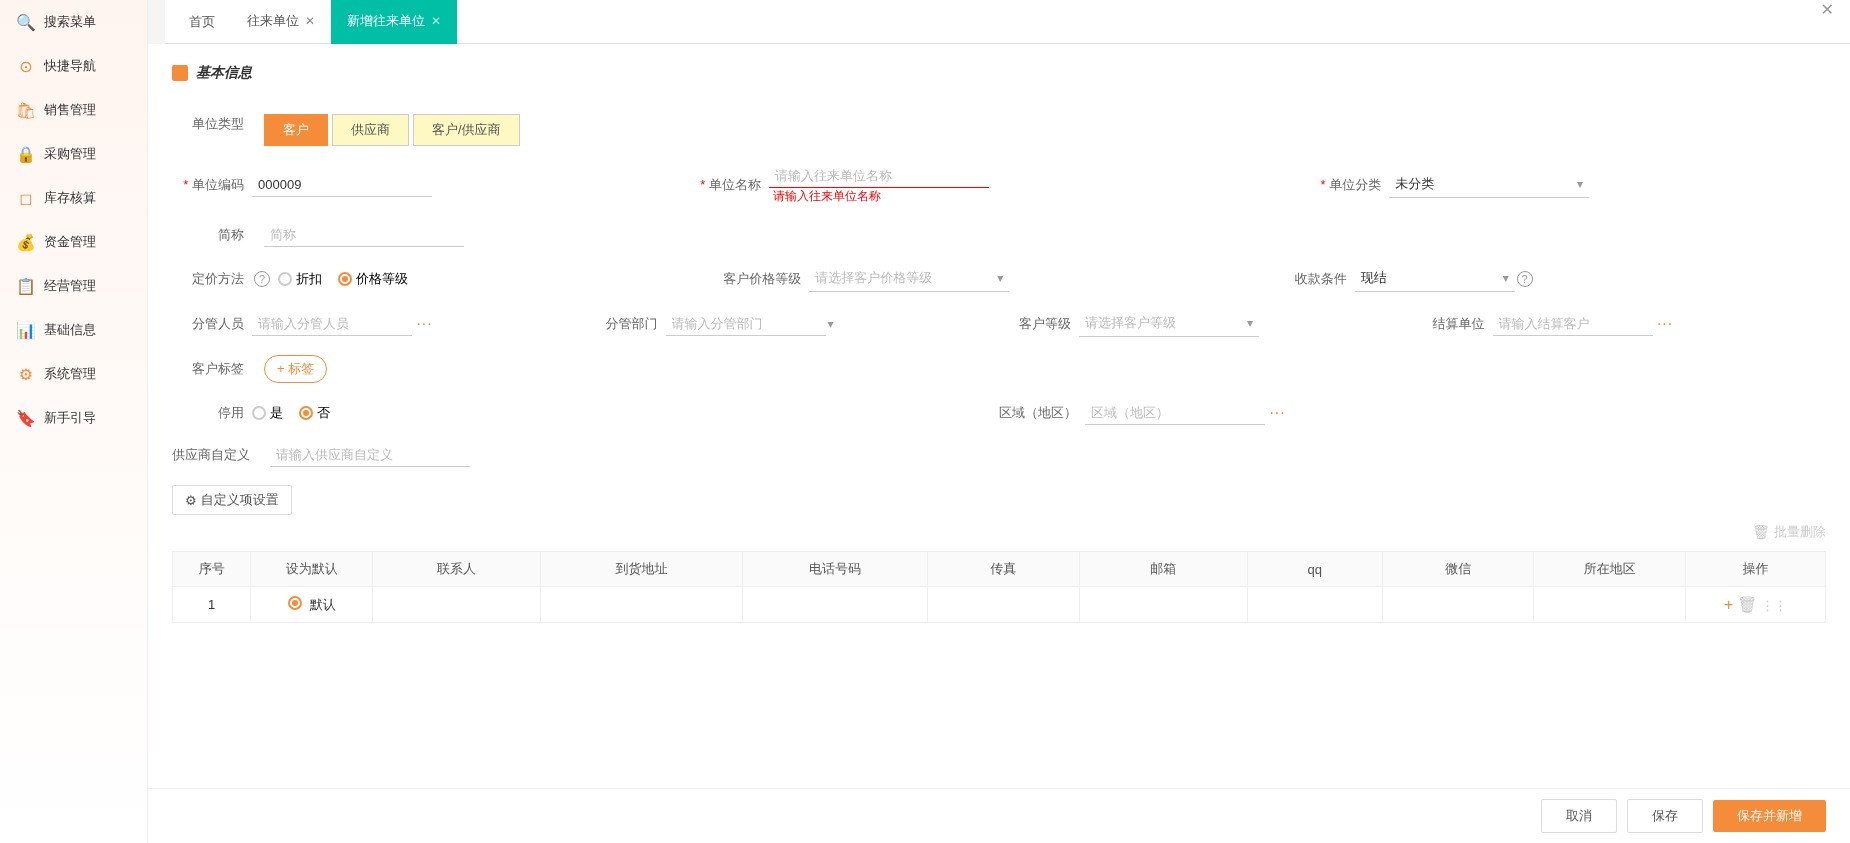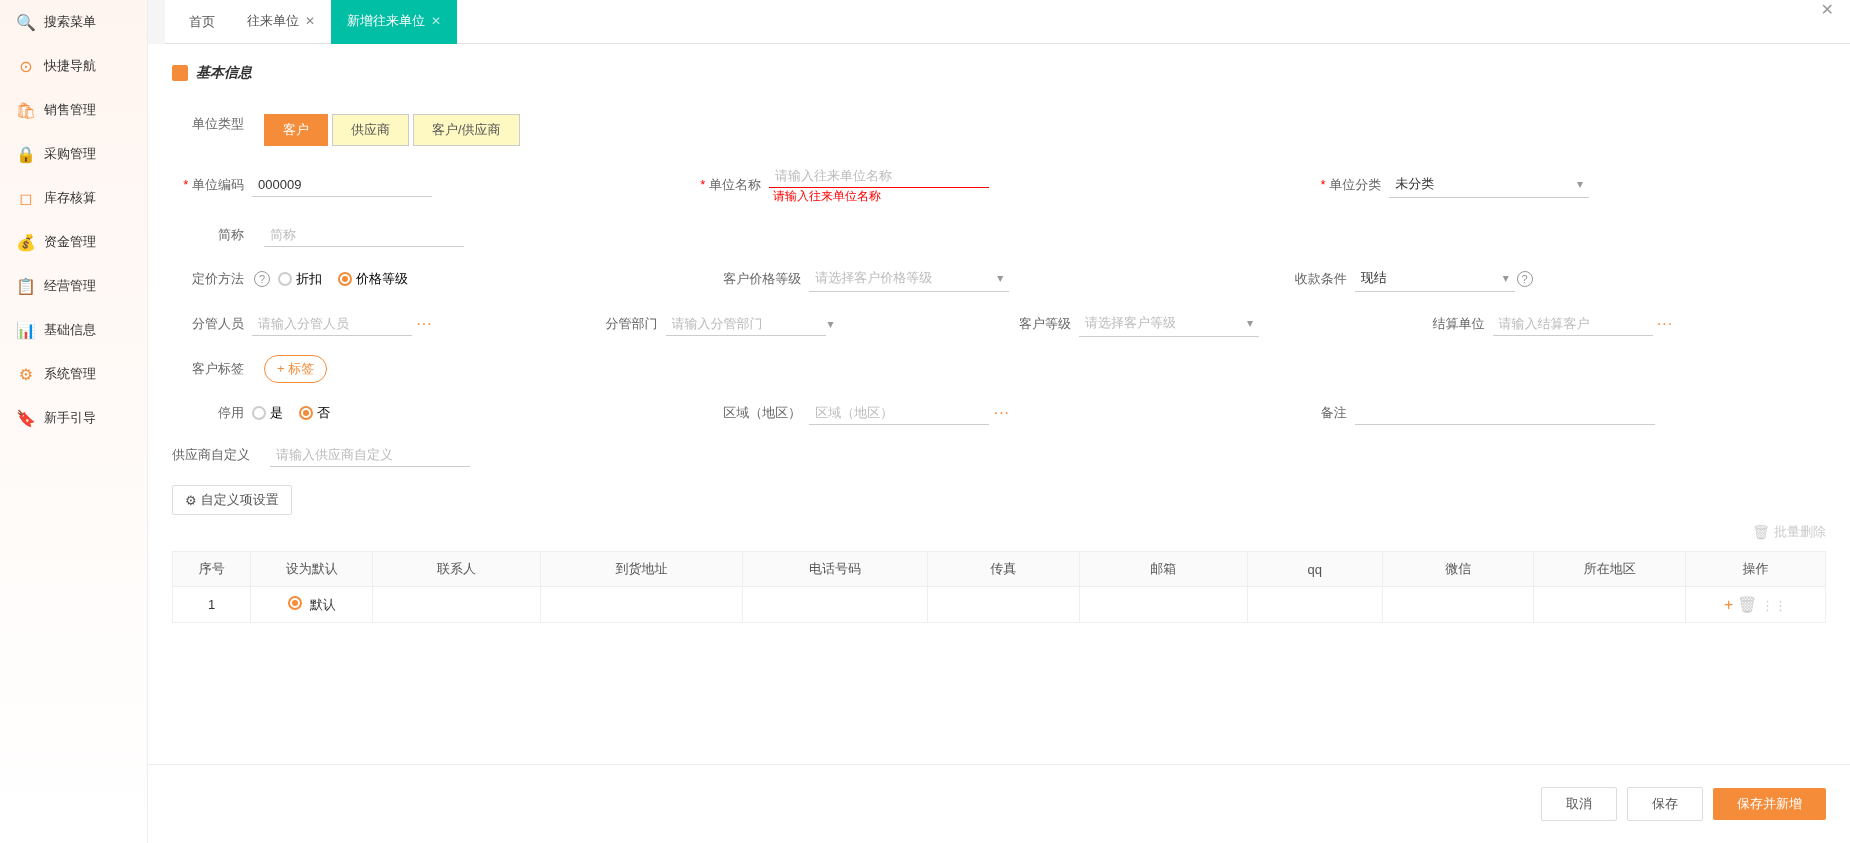--- a/index.html
+++ b/index.html
@@ -301,21 +301,21 @@
       display: flex;
       justify-content: flex-end;
       align-items: center;
       gap: 4px;
     }
 
     
     .footer-bar {
       background: #fff;
       border-top: 1px solid #eee;
-      padding: 22px 24px;
+      padding: 10px 24px;
       display: flex;
       justify-content: flex-end;
       gap: 10px;
       align-items: center;
     }
     .btn-cancel {
       padding: 7px 24px;
       border: 1px solid #ddd;
       background: white;
       cursor: pointer;
@@ -546,24 +546,20 @@
           <div class="radio-item">
             <div class="radio-circle checked"></div>
             <span>否</span>
           </div>
         </div>
       </div>
       <div class="form-col">
         <span class="form-label">区域（地区）</span>
         <input class="form-input" type="text" style="width: 180px;" placeholder="区域（地区）">
         <span class="dots-btn">···</span>
-      </div>
-      <div class="form-col">
-        <span class="form-label">备注</span>
-        <input class="form-input" type="text" style="width: 300px;">
       </div>
     </div>
 
     <div class="form-row">
       <span class="form-label">供应商自定义</span>
       <input class="form-input" type="text" style="width: 200px;" placeholder="请输入供应商自定义">
     </div>
 
     <div style="margin-bottom:8px;">
       <button class="custom-settings-btn">

